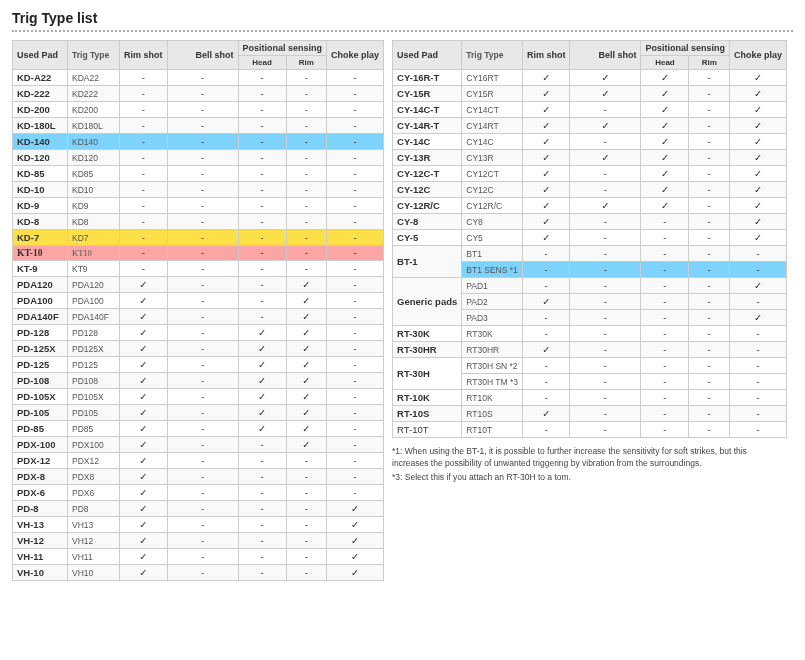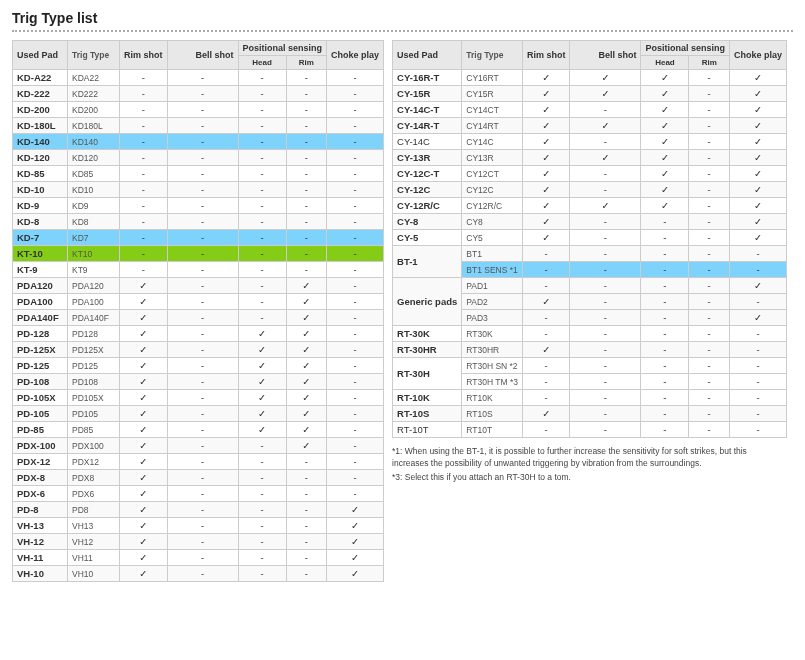--- a/index.html
+++ b/index.html
@@ -186,30 +186,30 @@
           </tr>
           <tr style="background: rgb(249, 249, 249);">
             <td class="col-usedpad" style="font-weight: bold;">KD-8</td>
             <td class="col-trigtype">KD8</td>
             <td>-</td>
             <td>-</td>
             <td>-</td>
             <td>-</td>
             <td>-</td>
           </tr>
-          <tr style="background: #7dd3fc;">
+          <tr style="background: #fde047;">
             <td class="col-usedpad" style="font-weight: bold;">KD-7</td>
             <td class="col-trigtype">KD7</td>
             <td>-</td>
             <td>-</td>
             <td>-</td>
             <td>-</td>
             <td>-</td>
           </tr>
-          <tr style="background: #84cc16;">
+          <tr style="background: #fca5a5; font-family: Liberation Serif, serif;">
             <td class="col-usedpad" style="font-weight: bold;">KT-10</td>
             <td class="col-trigtype">KT10</td>
             <td>-</td>
             <td>-</td>
             <td>-</td>
             <td>-</td>
             <td>-</td>
           </tr>
           <tr style="background: rgb(255, 255, 255);">
             <td class="col-usedpad" style="font-weight: bold;">KT-9</td>
@@ -442,21 +442,21 @@
           <tr style="background: rgb(249, 249, 249);">
             <td class="col-usedpad" style="font-weight: bold;">CY-14R-T</td>
             <td class="col-trigtype">CY14RT</td>
             <td>✓</td>
             <td>✓</td>
             <td>✓</td>
             <td>-</td>
             <td>✓</td>
           </tr>
           <tr style="background: rgb(255, 255, 255);">
-            <td class="col-usedpad" style="font-weight: normal;">CY-14C</td>
+            <td class="col-usedpad" style="font-weight: bold;">CY-14C</td>
             <td class="col-trigtype">CY14C</td>
             <td>✓</td>
             <td>-</td>
             <td>✓</td>
             <td>-</td>
             <td>✓</td>
           </tr>
           <tr style="background: rgb(249, 249, 249);">
             <td class="col-usedpad" style="font-weight: bold;">CY-13R</td>
             <td class="col-trigtype">CY13R</td>

